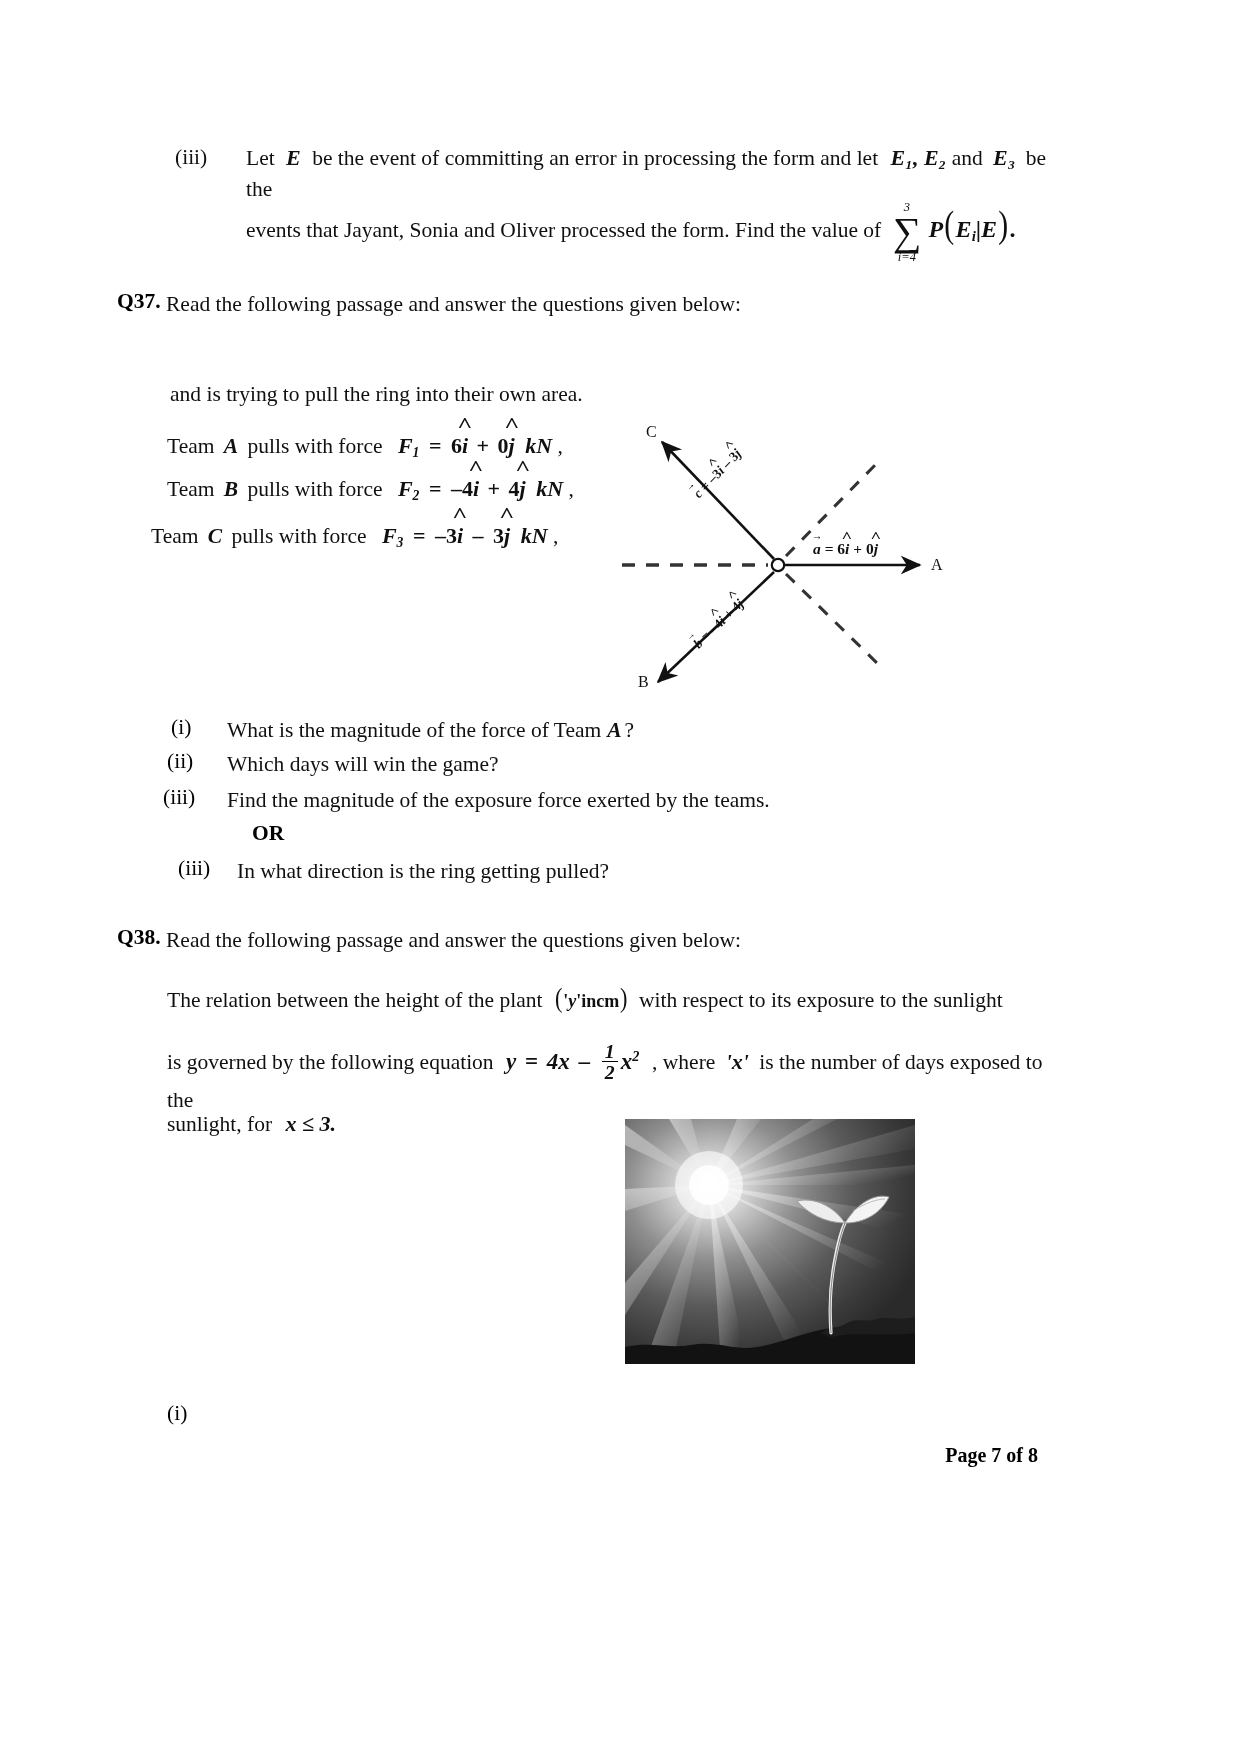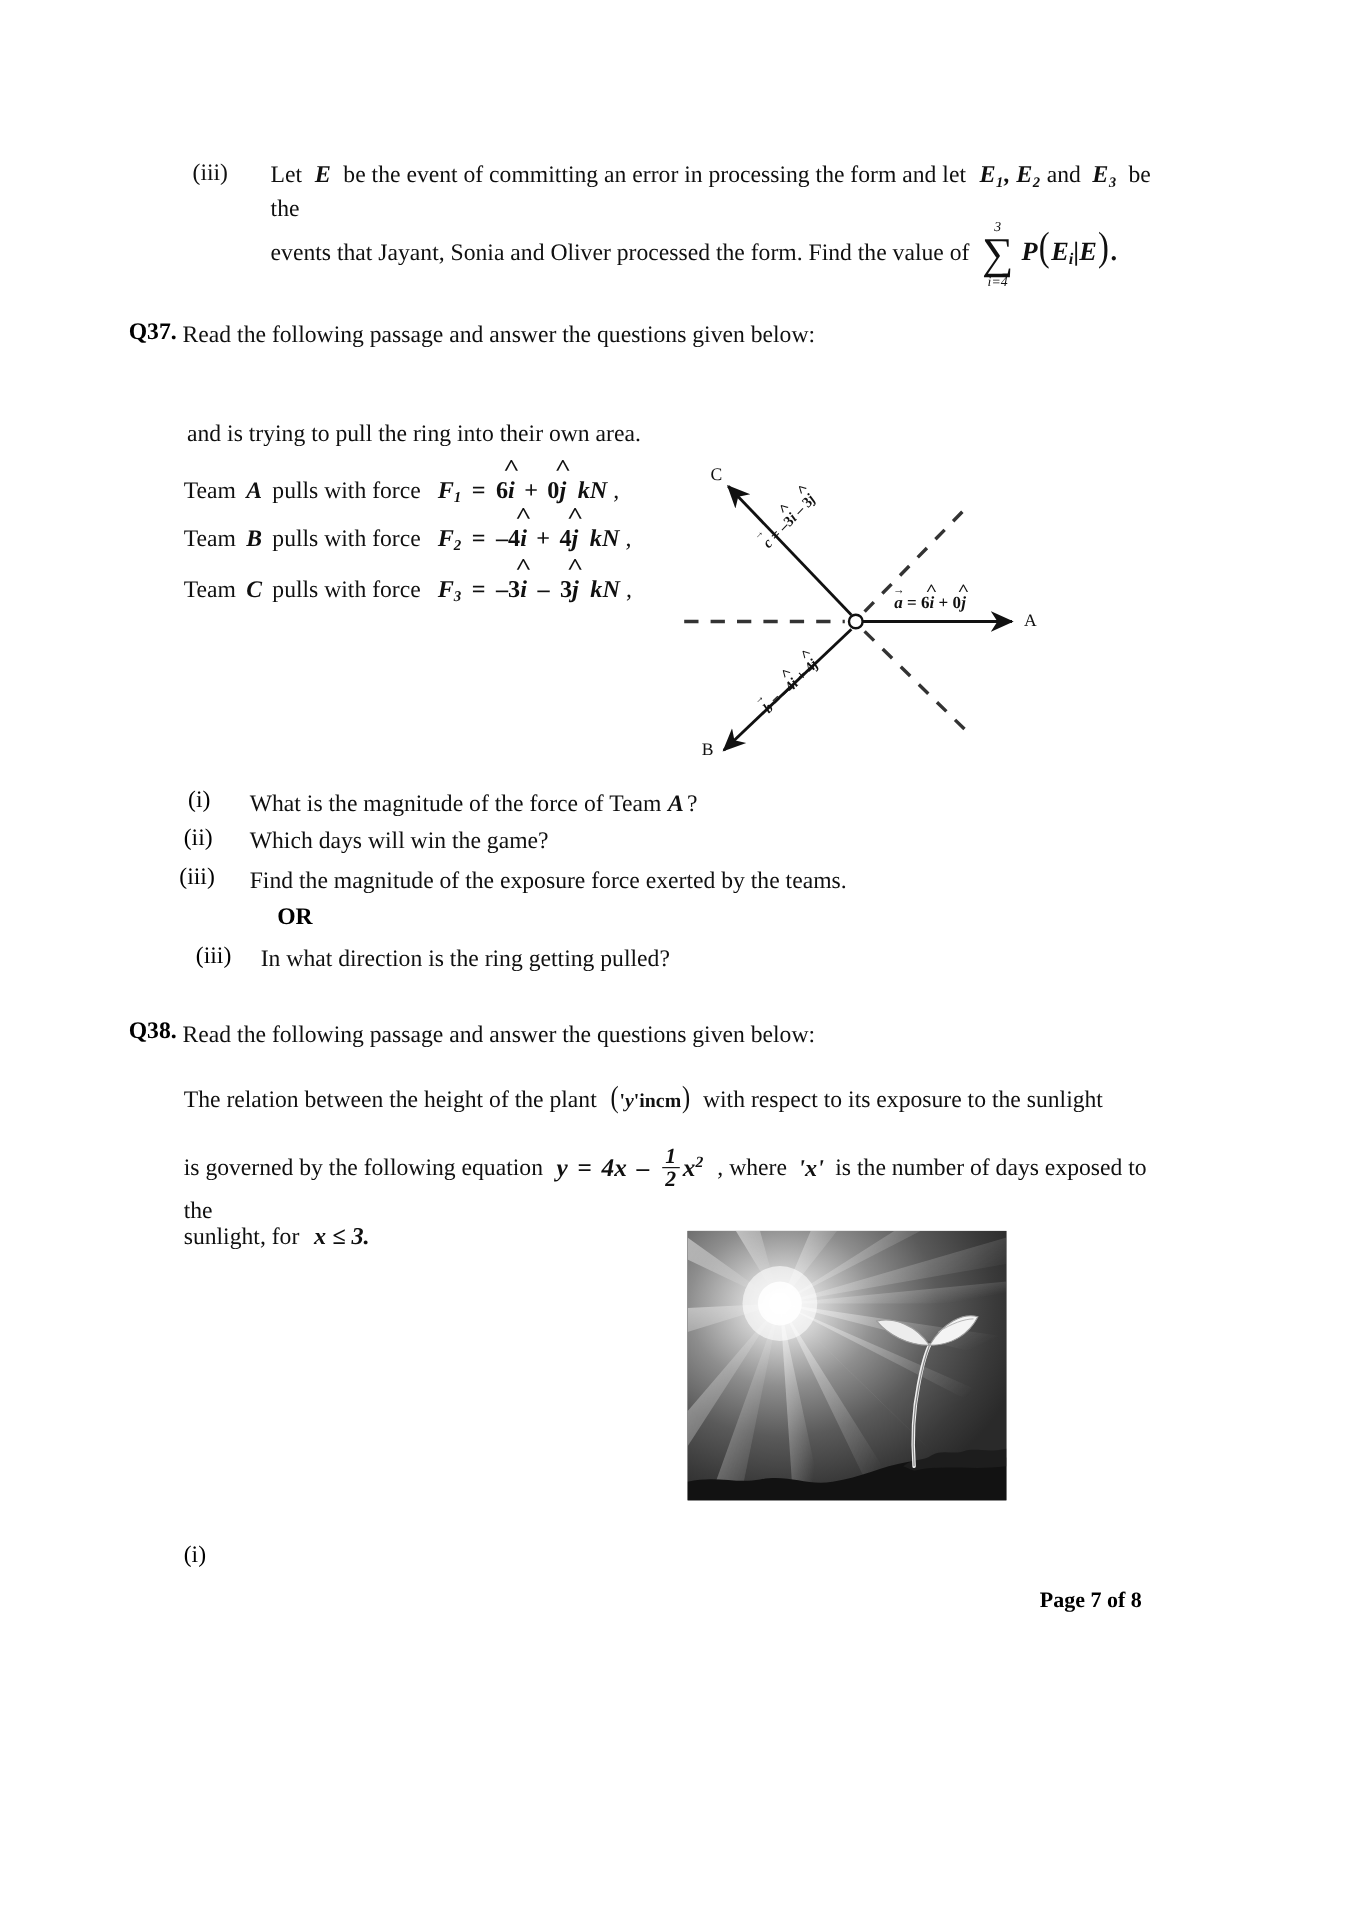--- a/index.html
+++ b/index.html
@@ -226,21 +226,21 @@
       <span>F</span><sub class="sm">2</sub>
       <span class="op" style="margin:0 4px;">=</span>
       <span style="font-style:normal;">–4</span><span class="hat">i</span>
       <span class="op" style="margin:0 3px;">+</span>
       <span style="font-style:normal;">4</span><span class="hat">j</span>
       <span style="margin-left:5px;">kN</span>
     </span>
     <span>,</span>
   </div>
 
-  <div class="blk body-txt" style="left:167px; top:520px;">
+  <div class="blk body-txt" style="left:151px; top:520px;">
     <span>Team</span>
     <span class="bi" style="margin:0 4px;">C</span>
     <span>pulls with force</span>
     <span class="math" style="margin-left:10px;">
       <span>F</span><sub class="sm">3</sub>
       <span class="op" style="margin:0 4px;">=</span>
       <span style="font-style:normal;">–3</span><span class="hat">i</span>
       <span class="op" style="margin:0 4px;">–</span>
       <span style="font-style:normal;">3</span><span class="hat">j</span>
       <span style="margin-left:5px;">kN</span>

